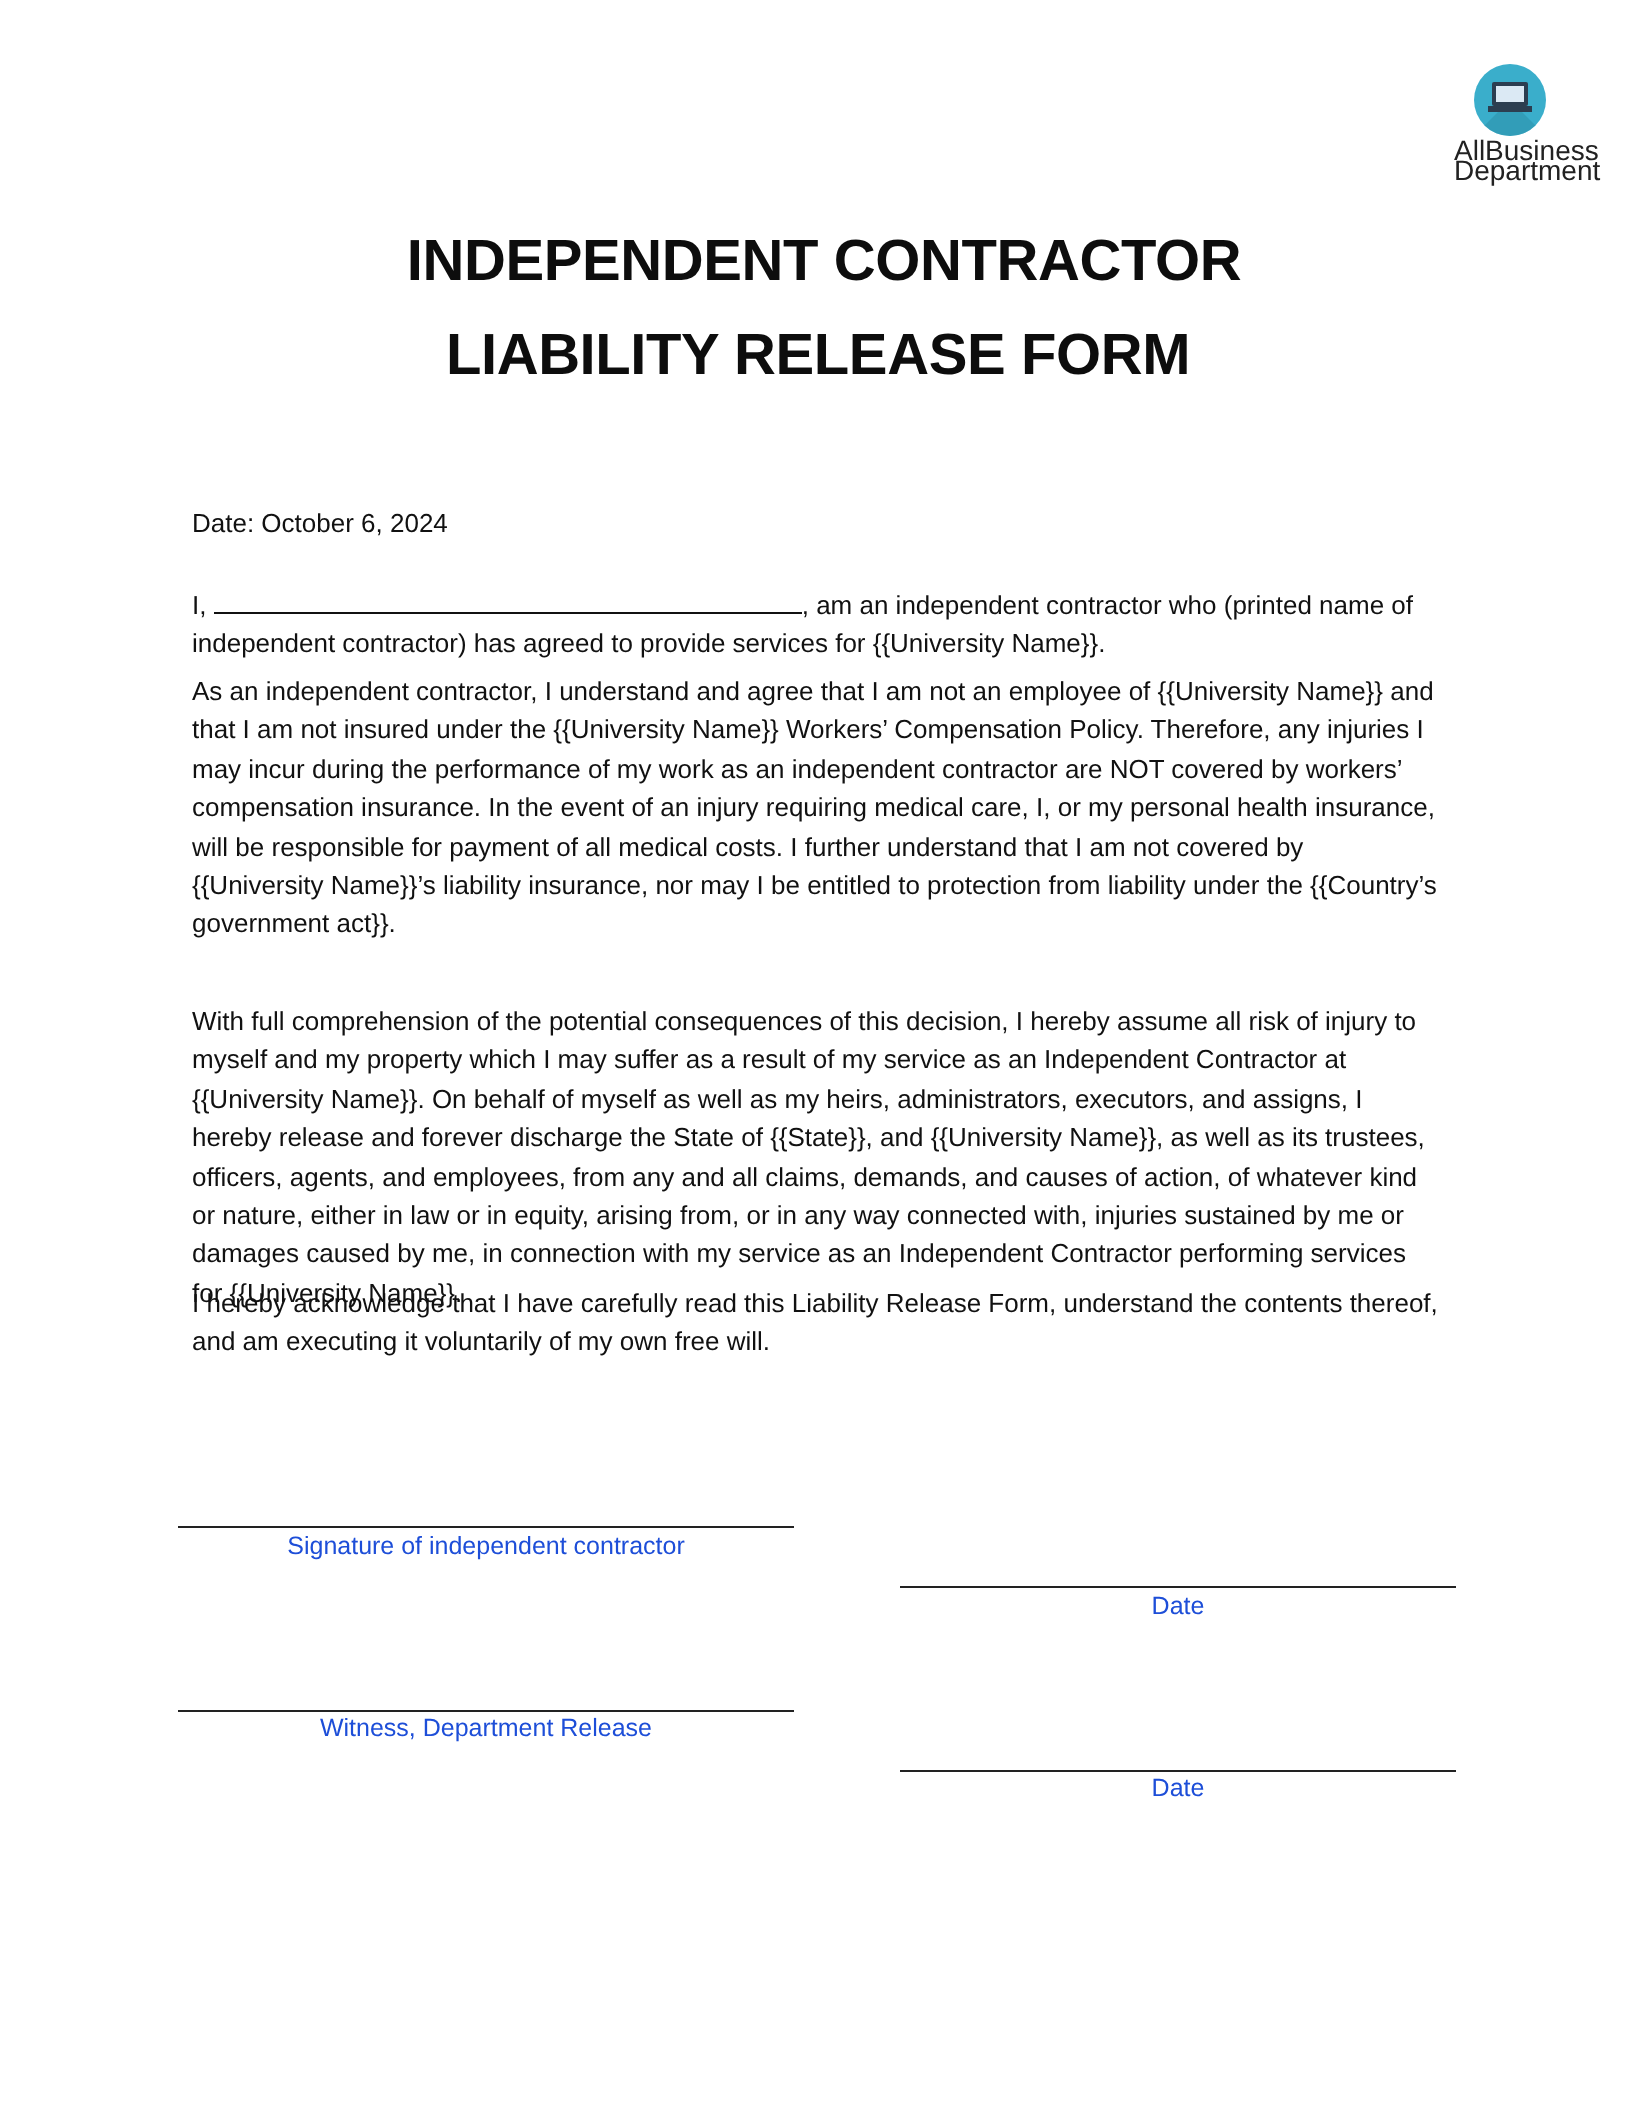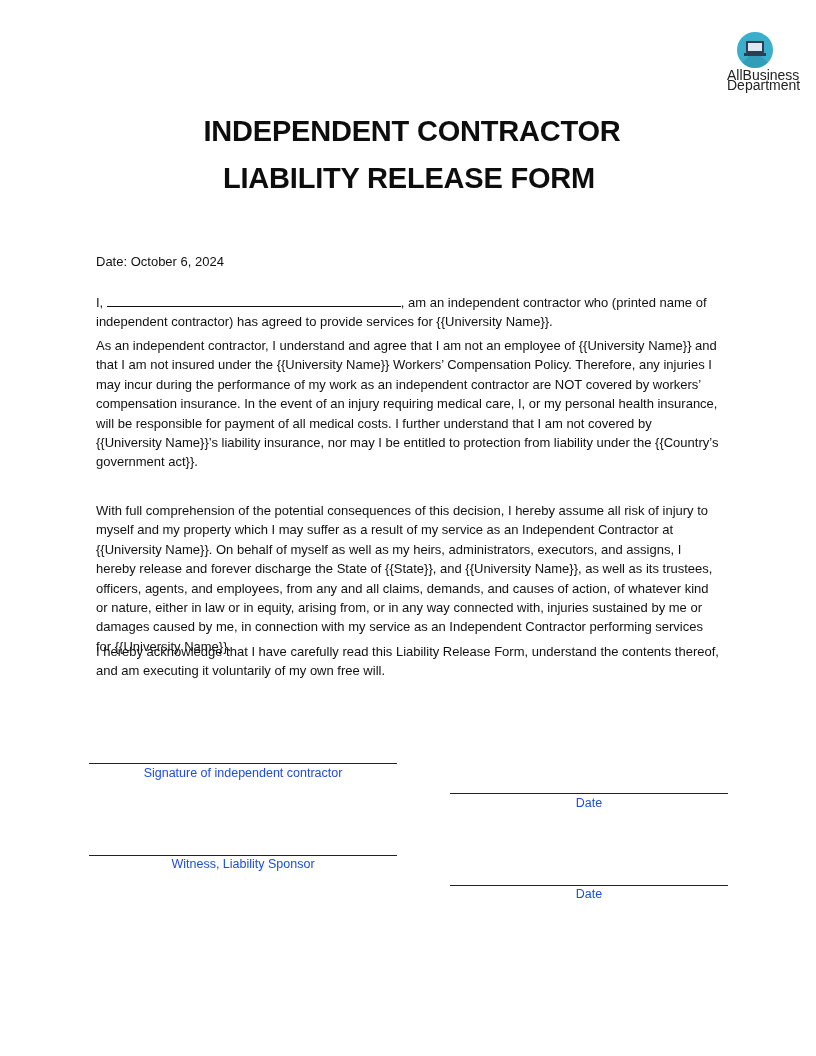--- a/index.html
+++ b/index.html
@@ -142,14 +142,14 @@
 <div class="body-text p3">With full comprehension of the potential consequences of this decision, I hereby assume all risk of injury to myself and my property which I may suffer as a result of my service as an Independent Contractor at {{University Name}}. On behalf of myself as well as my heirs, administrators, executors, and assigns, I hereby release and forever discharge the State of {{State}}, and {{University Name}}, as well as its trustees, officers, agents, and employees, from any and all claims, demands, and causes of action, of whatever kind or nature, either in law or in equity, arising from, or in any way connected with, injuries sustained by me or damages caused by me, in connection with my service as an Independent Contractor performing services for {{University Name}}.</div>
 <div class="body-text p4">I hereby acknowledge that I have carefully read this Liability Release Form, understand the contents thereof, and am executing it voluntarily of my own free will.</div>
 
 <div class="sig-line left-col" style="top:763px;"></div>
 <div class="sig-line right-col" style="top:763px;"></div>
 <div class="sig-label left-col" style="top:766px;">Signature of independent contractor</div>
 <div class="sig-label right-col" style="top:766px;">Date</div>
 
 <div class="sig-line left-col" style="top:855px;"></div>
 <div class="sig-line right-col" style="top:855px;"></div>
-<div class="sig-label left-col" style="top:857px;">Witness, Liability Sponsor</div>
+<div class="sig-label left-col" style="top:857px;">Witness, Department Release</div>
 <div class="sig-label right-col" style="top:857px;">Date</div>
 
 </body></html>

